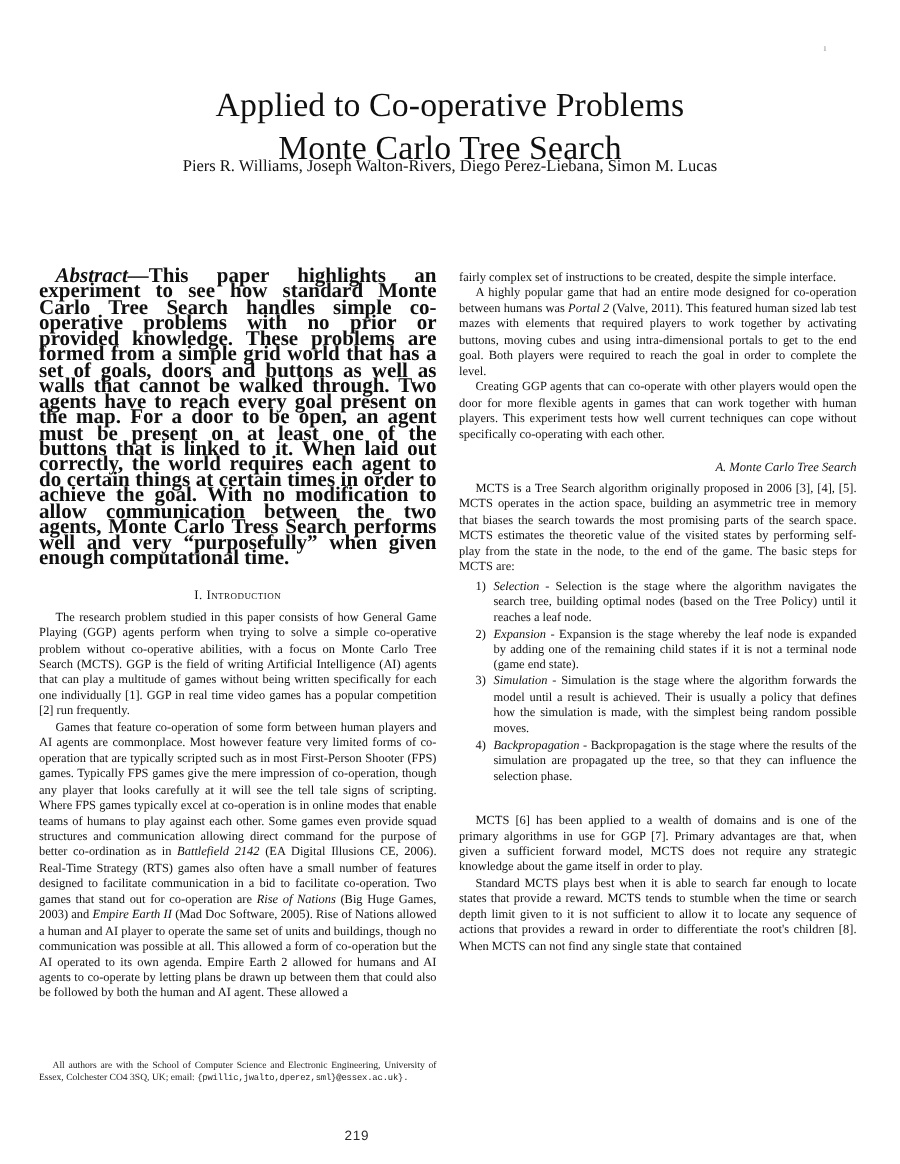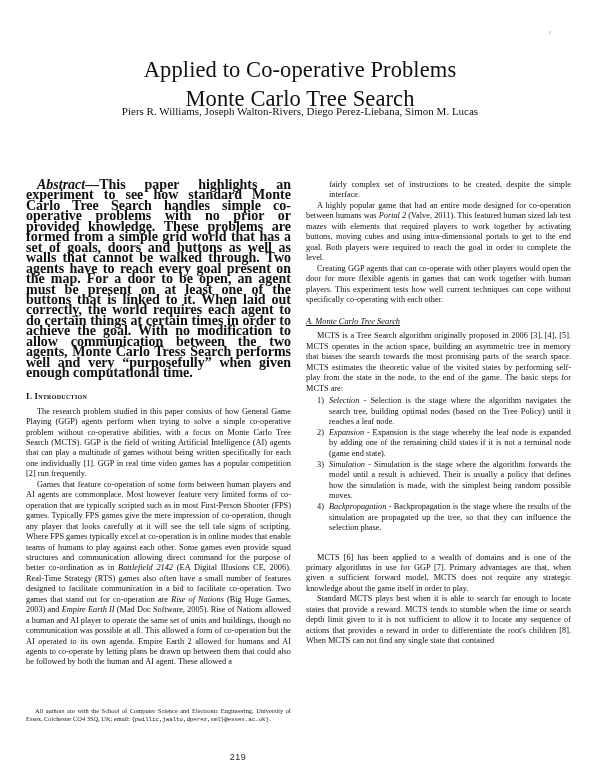--- a/index.html
+++ b/index.html
@@ -64,52 +64,51 @@
   .col-left  { left: 26px;  top: 180px; width: 265px; }
   .col-right { left: 306px; top: 180px; width: 265px; }
 
   p.para {
     margin: 0;
     text-indent: 11px;
     text-align: justify;
     font-size: 8.3px;
     line-height: 10.45px;
   }
-  p.para.noindent { text-indent: 0; margin-left: 23px; }
+  p.para.noindent { text-indent: 0; }
 
   p.abstract {
     margin: 0;
     text-indent: 11px;
     font-weight: bold;
     text-align: justify;
     font-size: 14px;
     line-height: 10.45px;
   }
   .abs-label {
     font-style: italic;
     font-weight: bold;
   }
 
   h2.section-head {
     margin: 12px 0 5px 0;
     font-size: 8.6px;
-    font-weight: 700;
-    text-align: left;
+    font-weight: 400;
+    text-align: center;
     font-variant: small-caps;
     letter-spacing: 0.3px;
     line-height: 11px;
   }
   h3.subsection-head {
     margin: 11px 0 4px 0;
     font-size: 8.4px;
     font-weight: 400;
     font-style: italic;
-    text-align: left;
+    text-align: right;
     line-height: 11px;
-    text-decoration: underline;
   }
   ol.mcts-steps {
     margin: 2px 0 0 0;
     padding-left: 20px;
     list-style-position: outside;
     list-style-type: decimal;
   }
   ol.mcts-steps > li {
     font-size: 8.3px;
     line-height: 10.45px;

